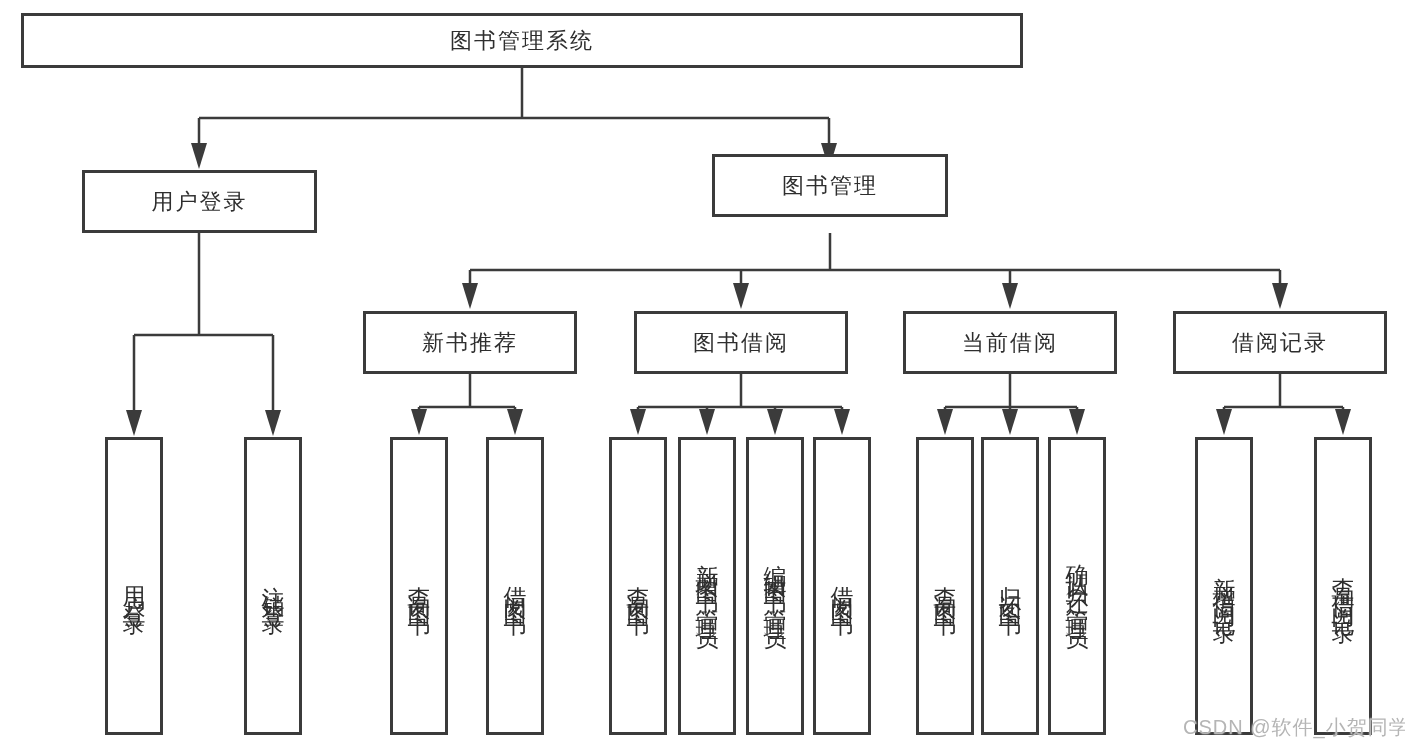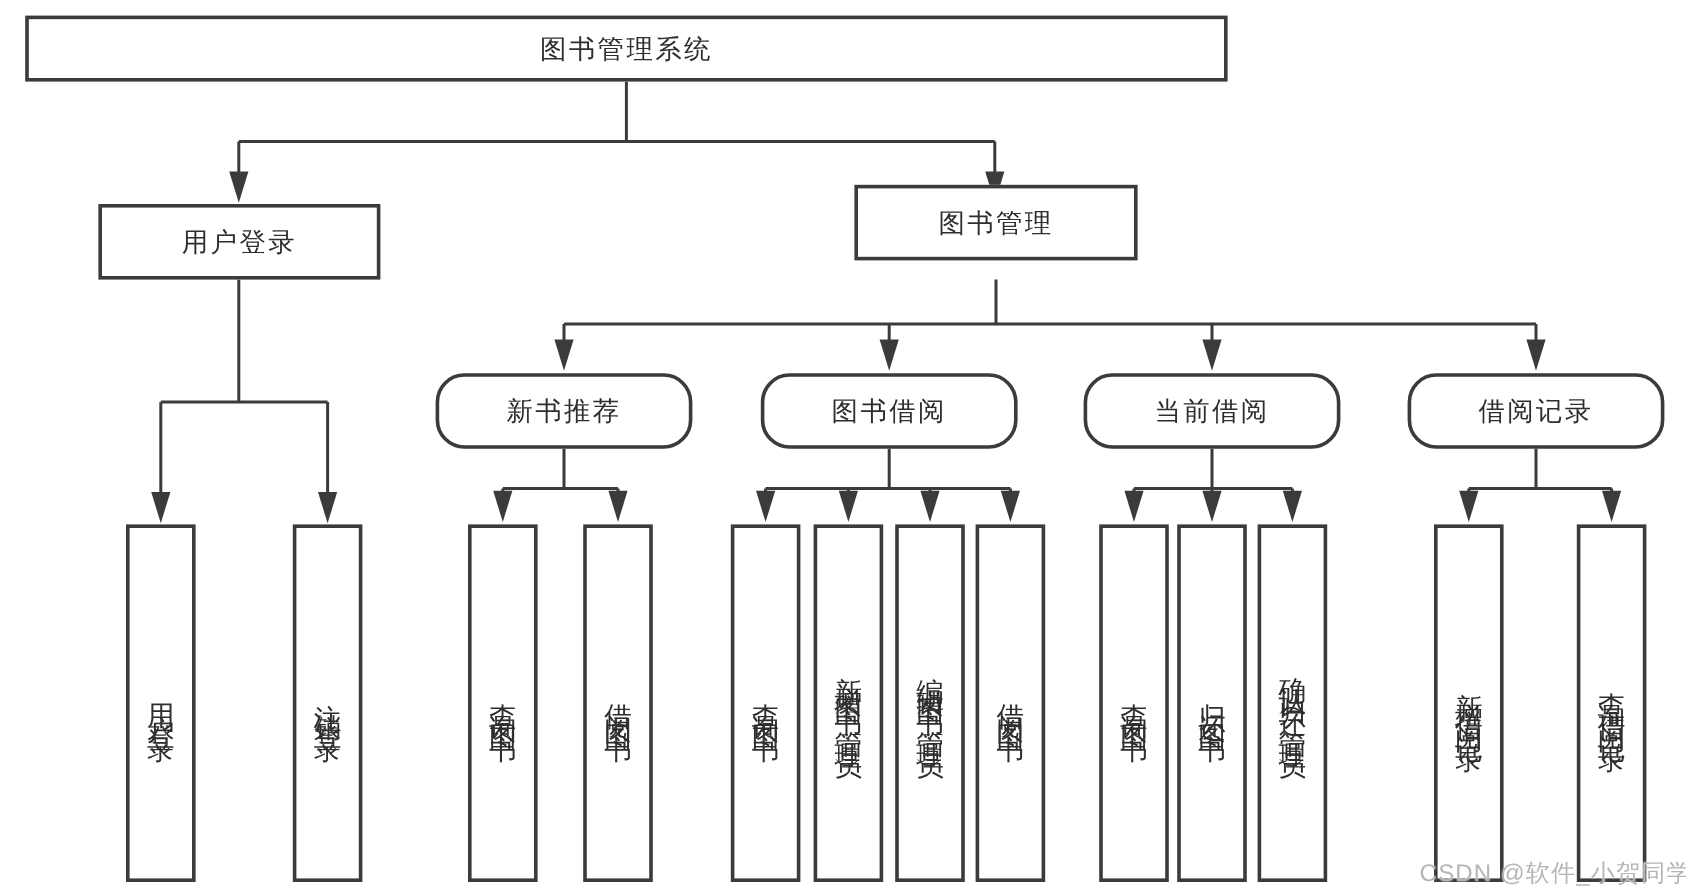--- a/index.html
+++ b/index.html
@@ -32,21 +32,21 @@
     writing-mode:vertical-rl;
     text-orientation:mixed;
     font-size:23px;
     letter-spacing:9px;
     line-height:1;
     white-space:nowrap;
   }
   .root{left:21px;top:13px;width:1002px;height:55px;}
   .n-user-login{left:82px;top:170px;width:235px;height:63px;}
   .n-book-mgmt{left:712px;top:154px;width:236px;height:63px;}
-  .l3{top:311px;width:214px;height:63px;border-radius:24px;}
+  .l3{top:311px;width:214px;height:63px;}
   .n-new-books{left:363px;}
   .n-book-borrow{left:634px;}
   .n-current-borrow{left:903px;}
   .n-borrow-records{left:1173px;}
   .leaf{top:437px;width:58px;height:298px;}
   .lf-a{left:105px;} .lf-b{left:244px;}
   .lf-c{left:390px;} .lf-d{left:486px;}
   .lf-e{left:609px;} .lf-f{left:678px;} .lf-g{left:746px;} .lf-h{left:813px;}
   .lf-i{left:916px;} .lf-j{left:981px;} .lf-k{left:1048px;}
   .lf-l{left:1195px;} .lf-m{left:1314px;}

